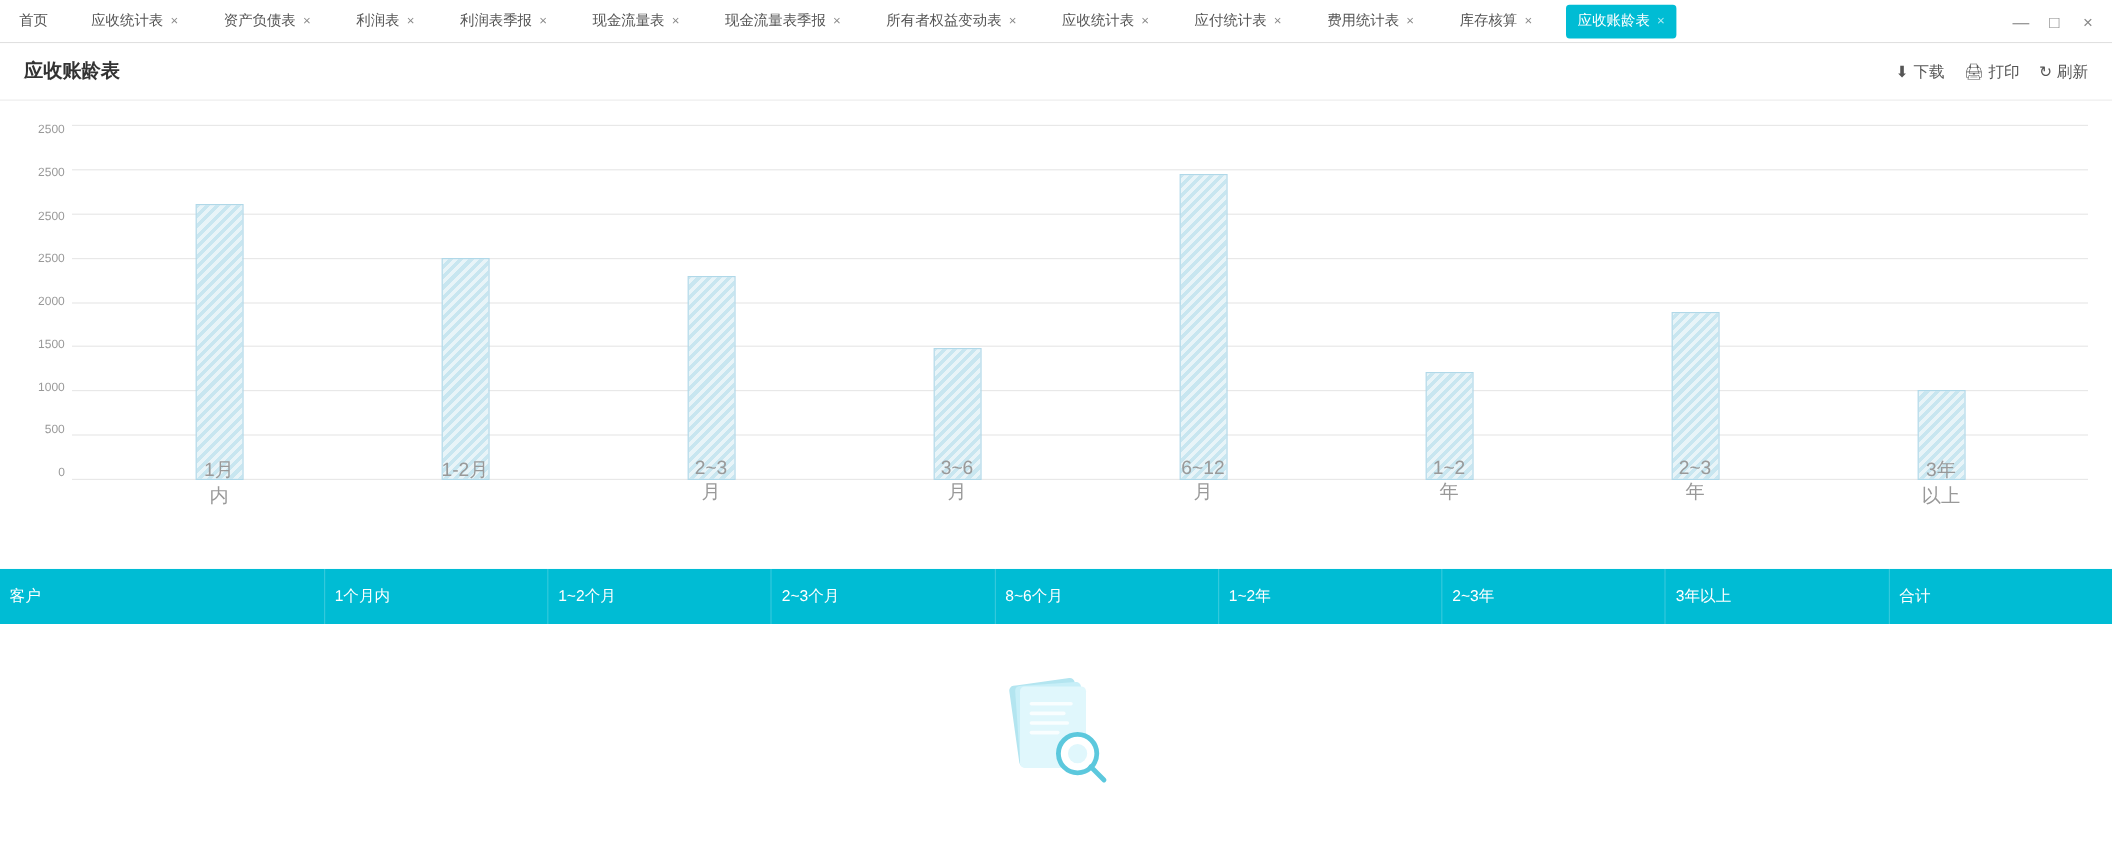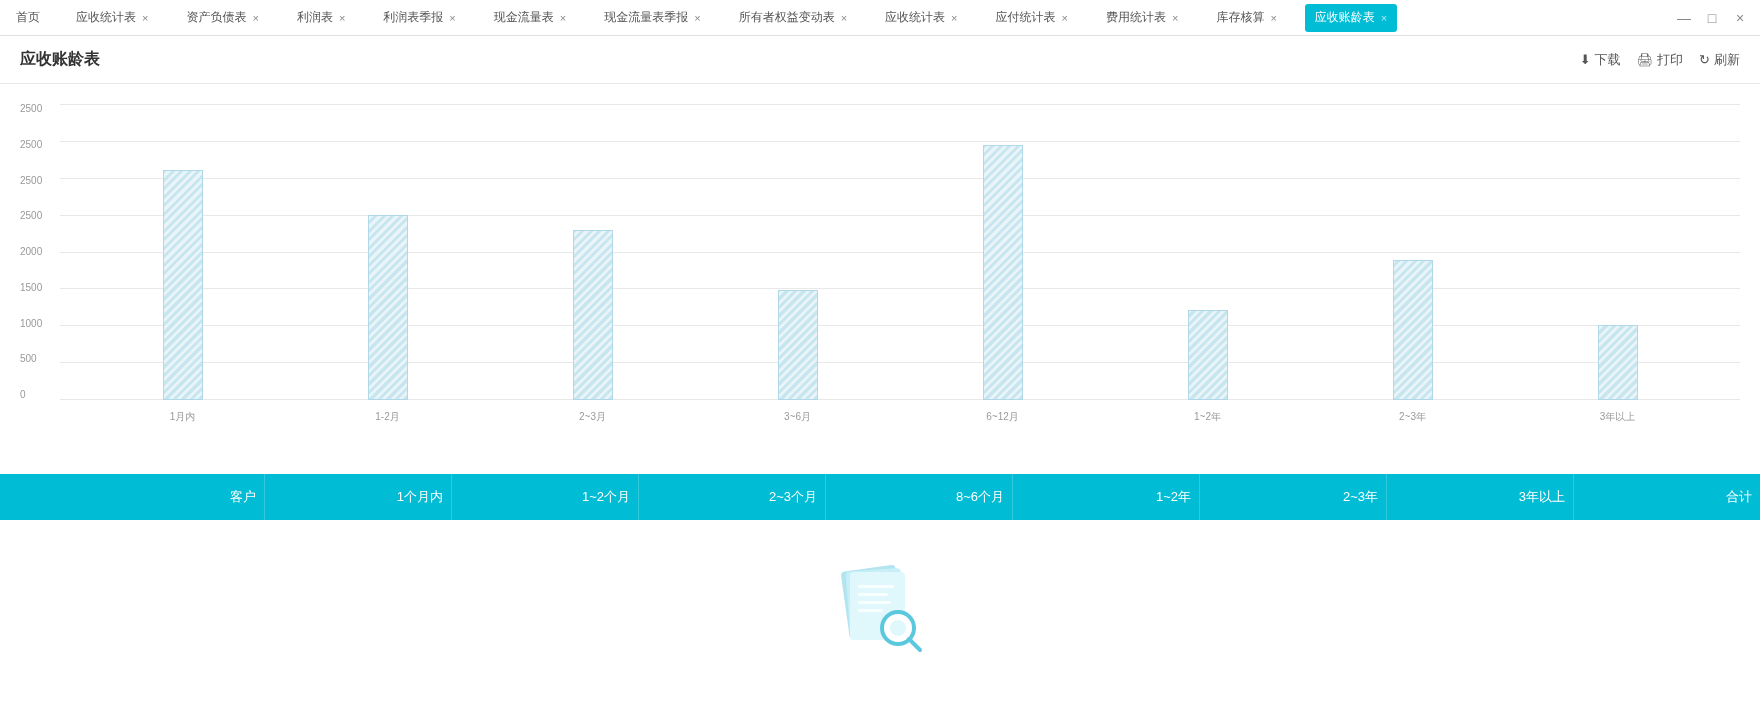--- a/index.html
+++ b/index.html
@@ -125,21 +125,21 @@
       flex-direction: column-reverse;
       justify-content: space-between;
       height: 100%;
       padding-bottom: 24px;
       width: 40px;
       flex-shrink: 0;
     }
     .y-label {
       font-size: 10px;
       color: #999;
-      text-align: left;
+      text-align: right;
       padding-right: 6px;
       line-height: 1;
     }
 
     
     .chart-plot {
       flex: 1;
       height: 100%;
       position: relative;
       display: flex;
@@ -190,40 +190,39 @@
     .x-labels {
       position: absolute;
       bottom: 0;
       left: 0;
       right: 0;
       display: flex;
       justify-content: space-around;
       padding: 0 20px;
     }
     .x-label {
-      font-size: 10px;
+      font-size: 16px;
       color: #999;
       text-align: center;
       width: 40px;
     }
 
     
     .table-header {
       display: flex;
       background: #00bcd4;
       color: #fff;
       font-size: 13px;
       font-weight: 500;
     }
     .th-cell {
       flex: 1;
       padding: 14px 8px;
-      text-align: right;
+      text-align: left;
       border-right: 1px solid rgba(255,255,255,0.2);
-      margin-left: 14px;
     }
     .th-cell:first-child { flex: 1.5; }
     .th-cell:last-child { border-right: none; }
 
     
     .empty-state {
       display: flex;
       flex-direction: column;
       align-items: center;
       justify-content: center;

